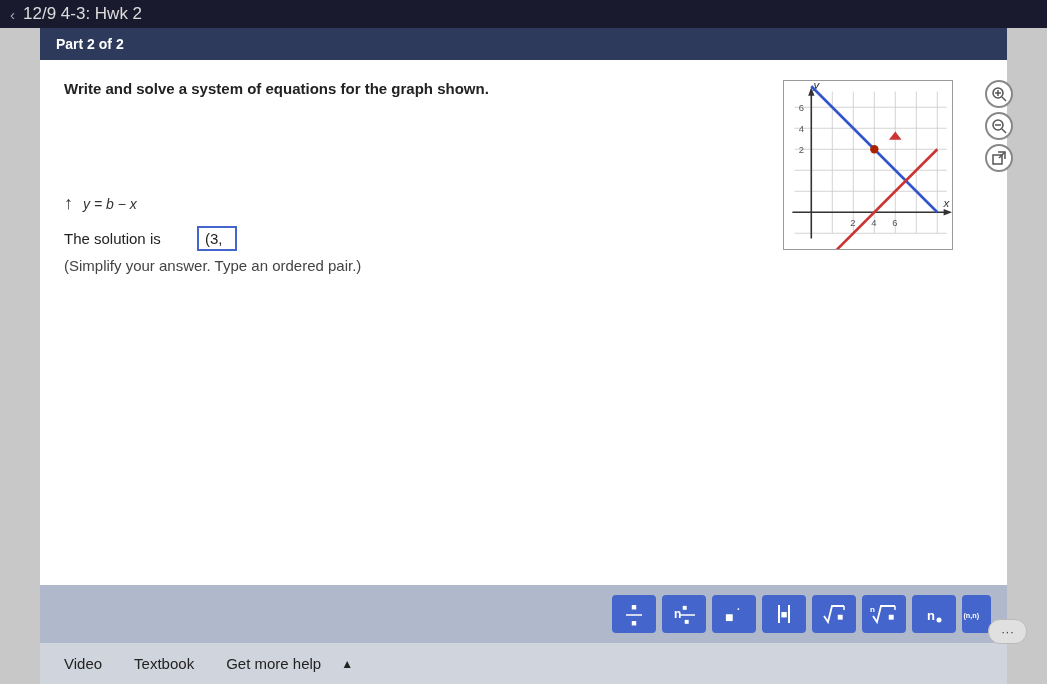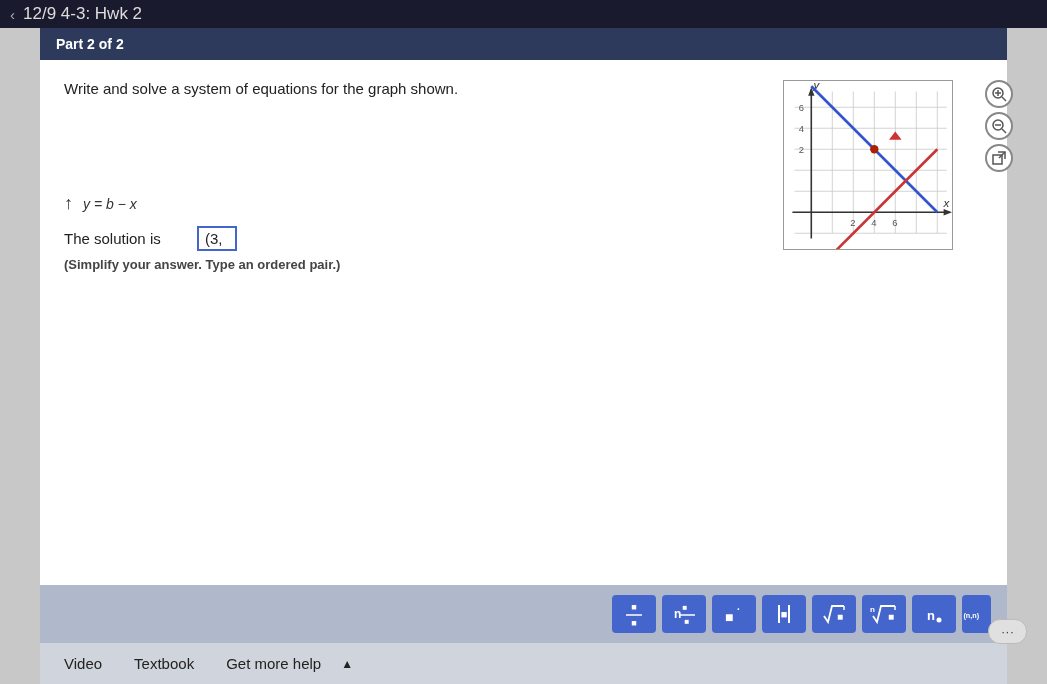--- a/index.html
+++ b/index.html
@@ -66,20 +66,21 @@
     }
 
     .question-text-area {
       flex: 1;
     }
 
     .question-prompt {
       font-size: 15px;
       color: #222;
       margin-bottom: 16px;
+      font-weight: bold;
     }
 
     .equation-display {
       font-size: 14px;
       color: #333;
       margin-bottom: 12px;
       font-style: italic;
       display: flex;
       align-items: center;
       gap: 6px;
@@ -98,24 +99,23 @@
       display: inline-block;
       border: 2px solid #4466cc;
       background: white;
       min-width: 40px;
       padding: 2px 6px;
       font-size: 15px;
       color: #222;
     }
 
     .simplify-note {
-      font-size: 13px;
+      font-size: 15px;
       color: #444;
       margin-top: 4px;
-      font-weight: bold;
     }
 
     .graph-area {
       position: relative;
       width: 200px;
       flex-shrink: 0;
     }
 
     
     .graph-svg {

